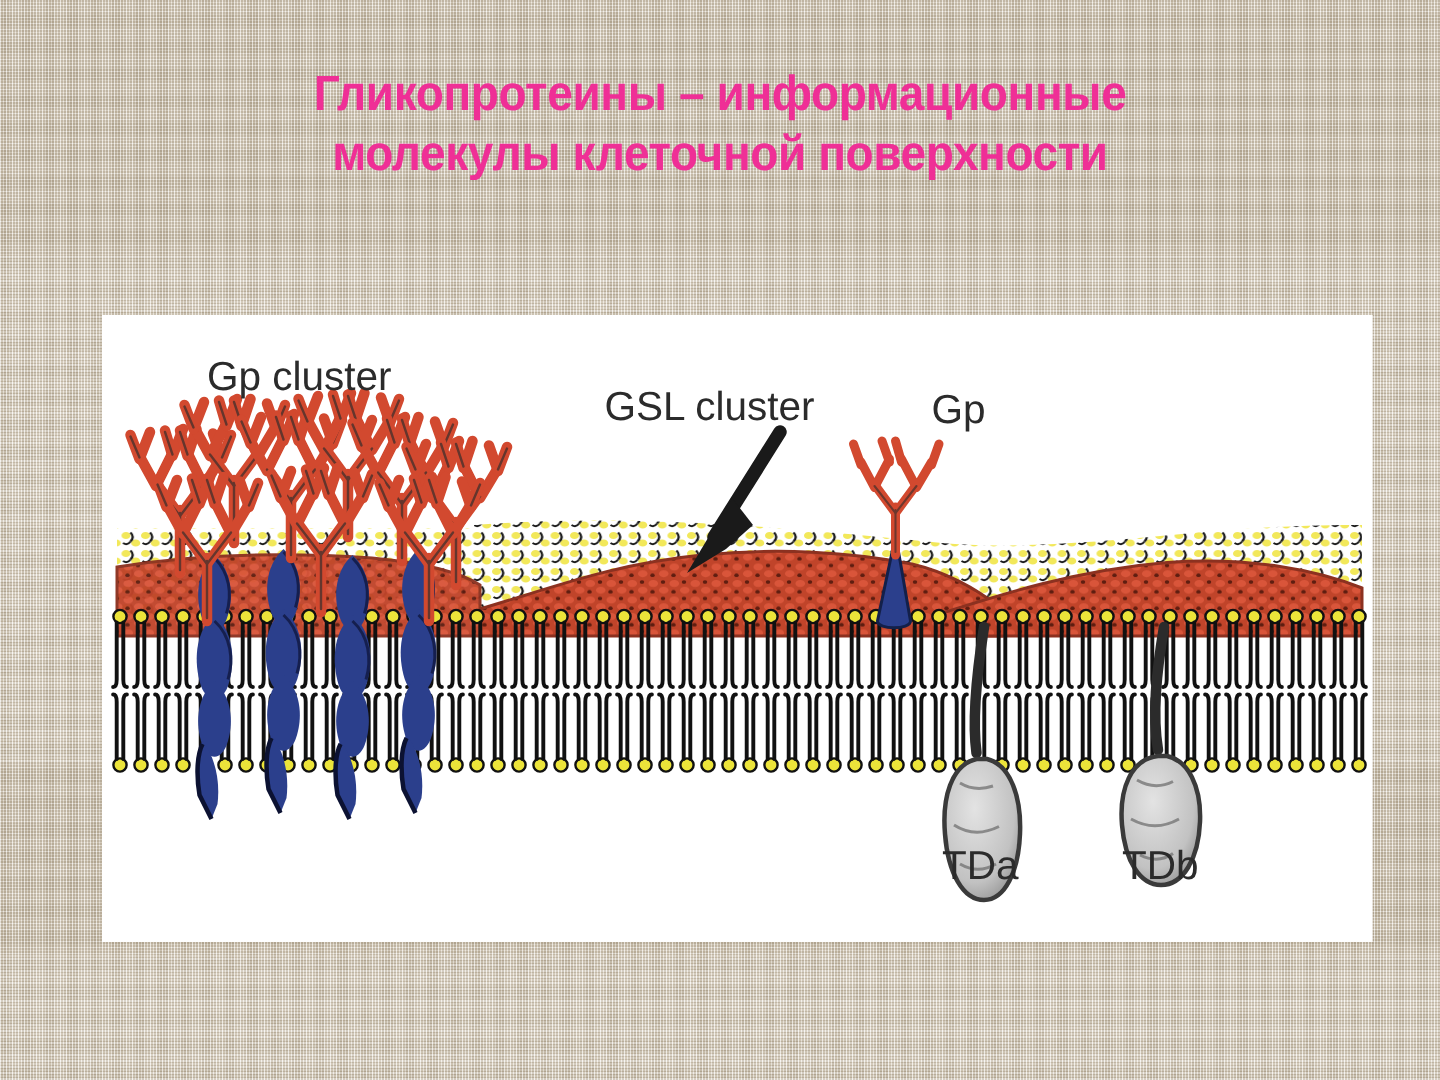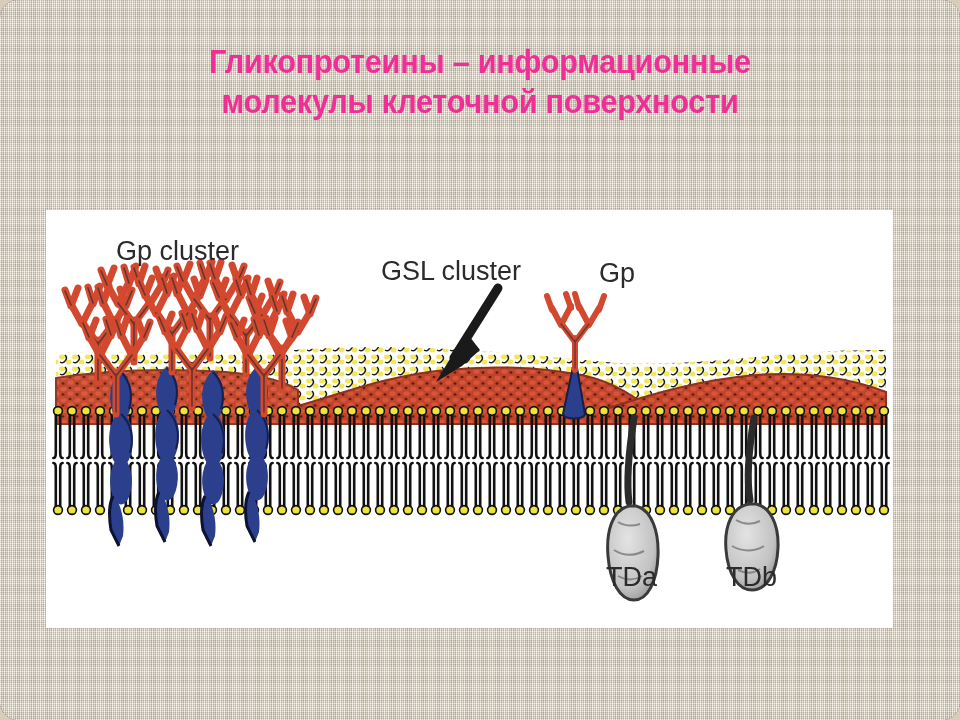--- a/index.html
+++ b/index.html
@@ -4,21 +4,20 @@
 <style>
   html,body{margin:0;padding:0;}
   body{
     width:960px;height:720px;overflow:hidden;
     font-family:"Liberation Sans", sans-serif;
     background:#d8cdb9;
   }
   #slide{
     position:relative;width:960px;height:720px;overflow:hidden;
     background-color:#0f172a;
-    border-radius:18px;
   }
   
   #linen{
     position:absolute;inset:0;
     background-color:#d9cebb;
     background-image:
       repeating-linear-gradient(90deg,
         rgba(255,255,255,0.55) 0px, rgba(255,255,255,0.55) 1px,
         rgba(168,155,132,0.30) 1px, rgba(168,155,132,0.30) 2px,
         rgba(255,255,255,0.28) 2px, rgba(255,255,255,0.28) 3px,
@@ -43,21 +42,21 @@
     font-size:33px;
     line-height:40px;
     letter-spacing:-0.3px;
     color:#ef2f96;
     font-family:"Liberation Sans", sans-serif;
     transform:scaleX(0.93);
     transform-origin:center top;
     white-space:pre-line;
   }
   #figure-panel{
-    position:absolute;left:46px;top:210px;width:847px;height:418px;
+    position:absolute;left:68px;top:210px;width:847px;height:418px;
     background:#ffffff;
   }
   #figure-svg{display:block;width:847px;height:418px;}
   .fig-label{
     font-family:"Liberation Sans", sans-serif;
     font-weight:normal;
     fill:#2b2b2b;
   }
 </style>
 </head>

